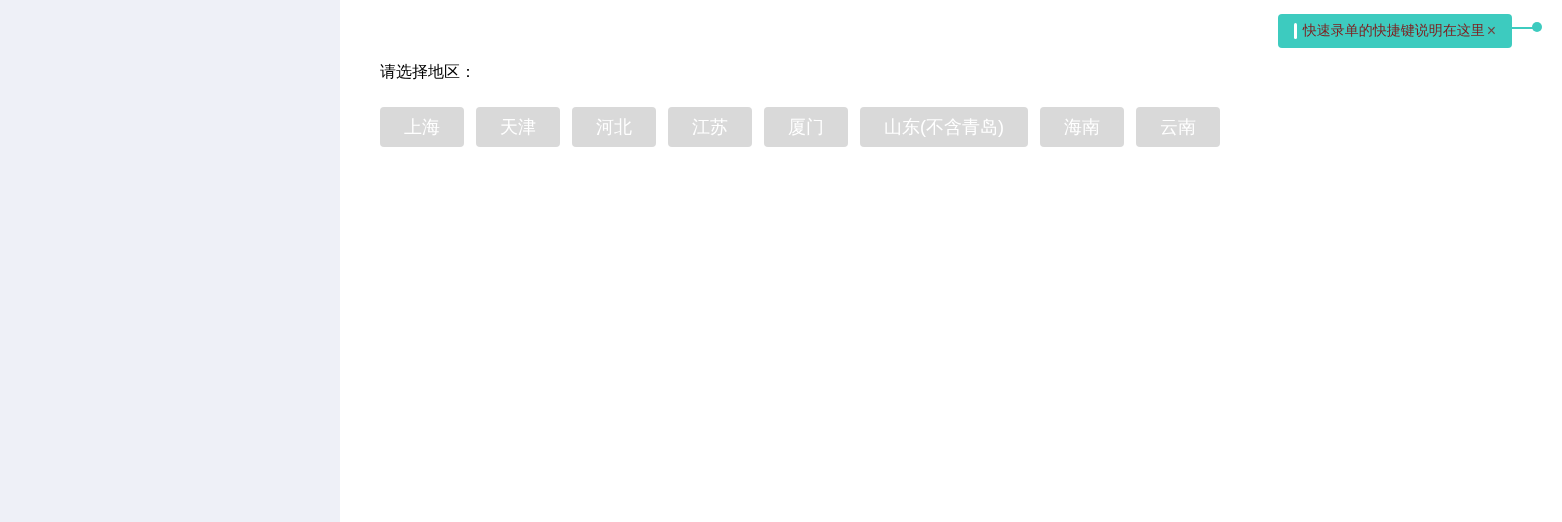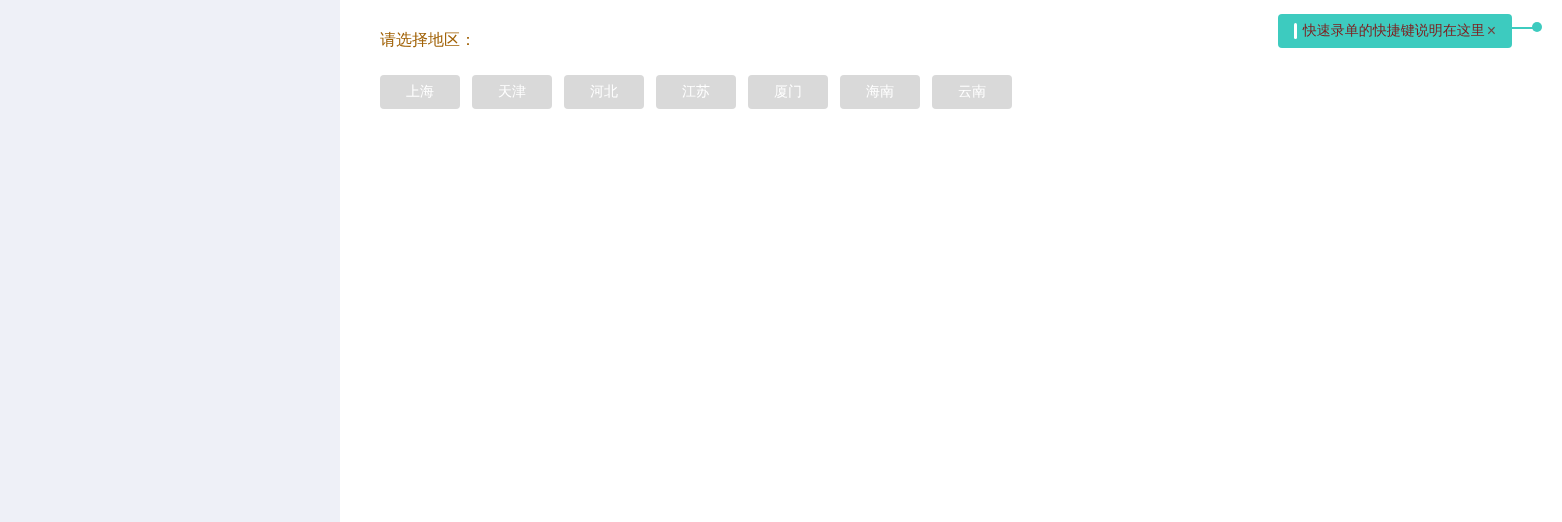--- a/index.html
+++ b/index.html
@@ -31,38 +31,39 @@
       left: 340px;
       top: 0;
       right: 0;
       height: 522px;
       background: #ffffff;
       padding: 30px 40px;
     }
 
     .page-title {
       font-size: 16px;
-      color: #a16207;
+      color: #000000;
       margin-bottom: 24px;
       font-weight: normal;
+      margin-top: 32px;
     }
 
     .region-buttons {
       display: flex;
       flex-wrap: wrap;
       gap: 12px;
     }
 
     .region-btn {
       padding: 8px 24px;
       background: #d9d9d9;
       border: none;
       border-radius: 4px;
       color: #fff;
-      font-size: 14px;
+      font-size: 18px;
       cursor: pointer;
       min-width: 80px;
       text-align: center;
     }
 
     
     .tooltip-banner {
       position: absolute;
       top: 14px;
       right: 50px;
@@ -121,20 +122,21 @@
 
 <div class="main-content">
   <div class="page-title">请选择地区：</div>
   <div class="region-buttons">
 
   <button class="region-btn">上海</button>
       <button class="region-btn">天津</button>
       <button class="region-btn">河北</button>
       <button class="region-btn">江苏</button>
       <button class="region-btn">厦门</button>
+      <button class="region-btn">山东(不含青岛)</button>
       <button class="region-btn">海南</button>
       <button class="region-btn">云南</button>
     </div>
 </div>
 
 <div class="tooltip-banner">
   <span>快速录单的快捷键说明在这里</span>
   <span class="tooltip-close">×</span>
 </div>
 

